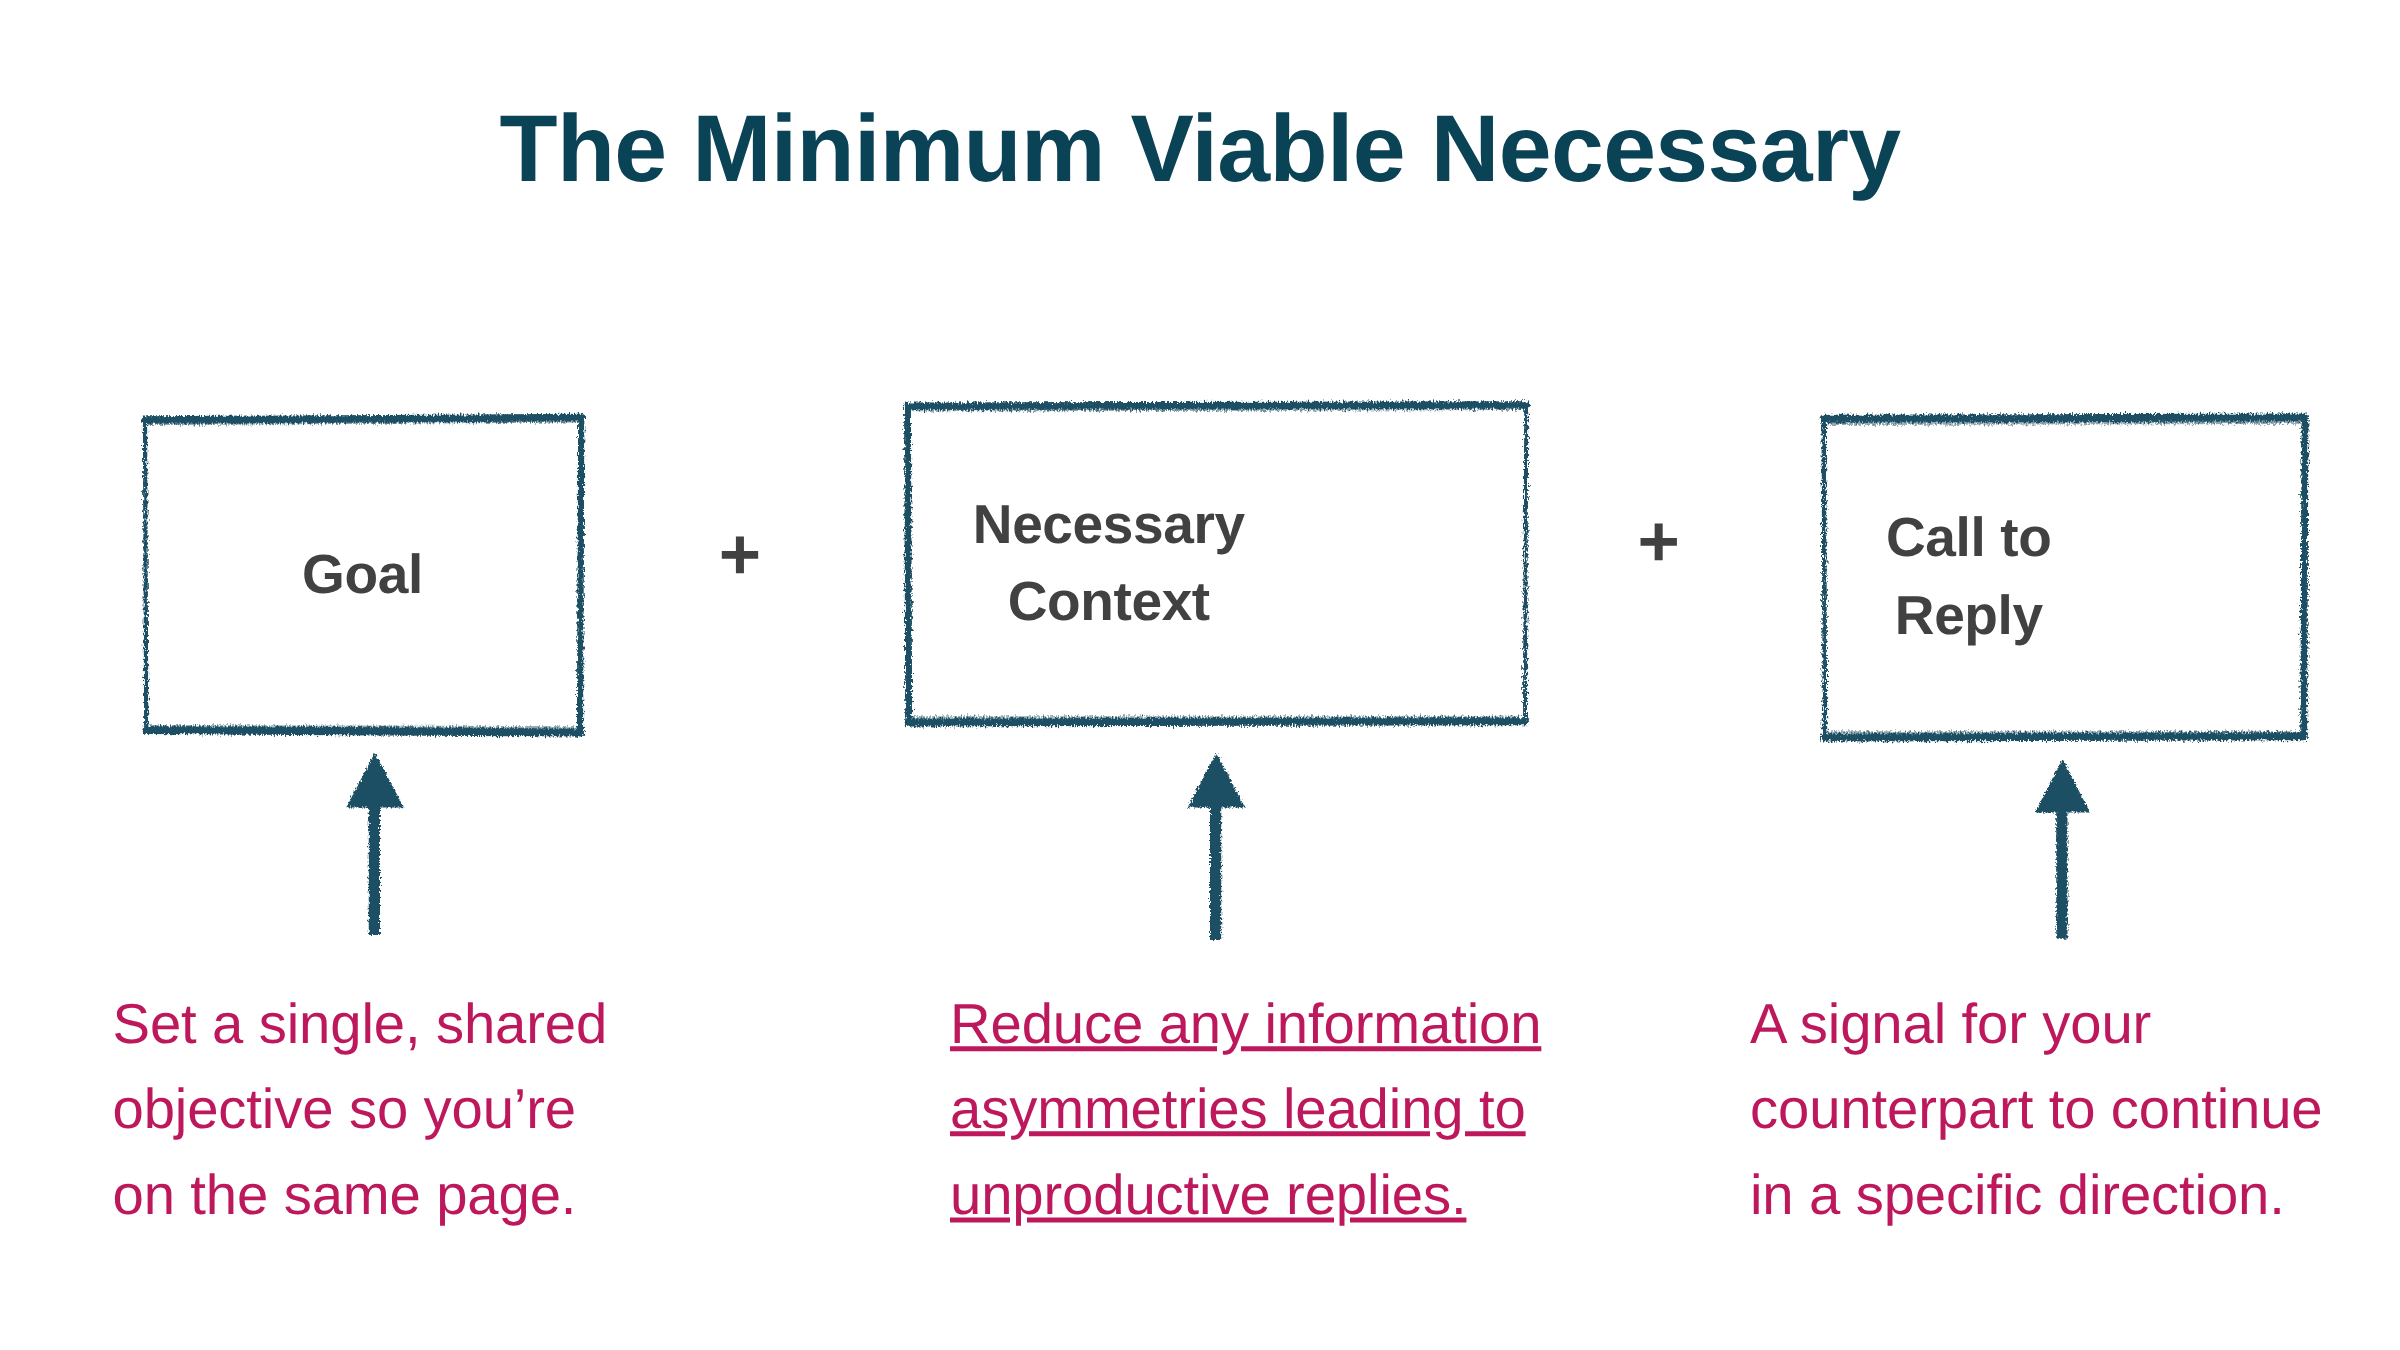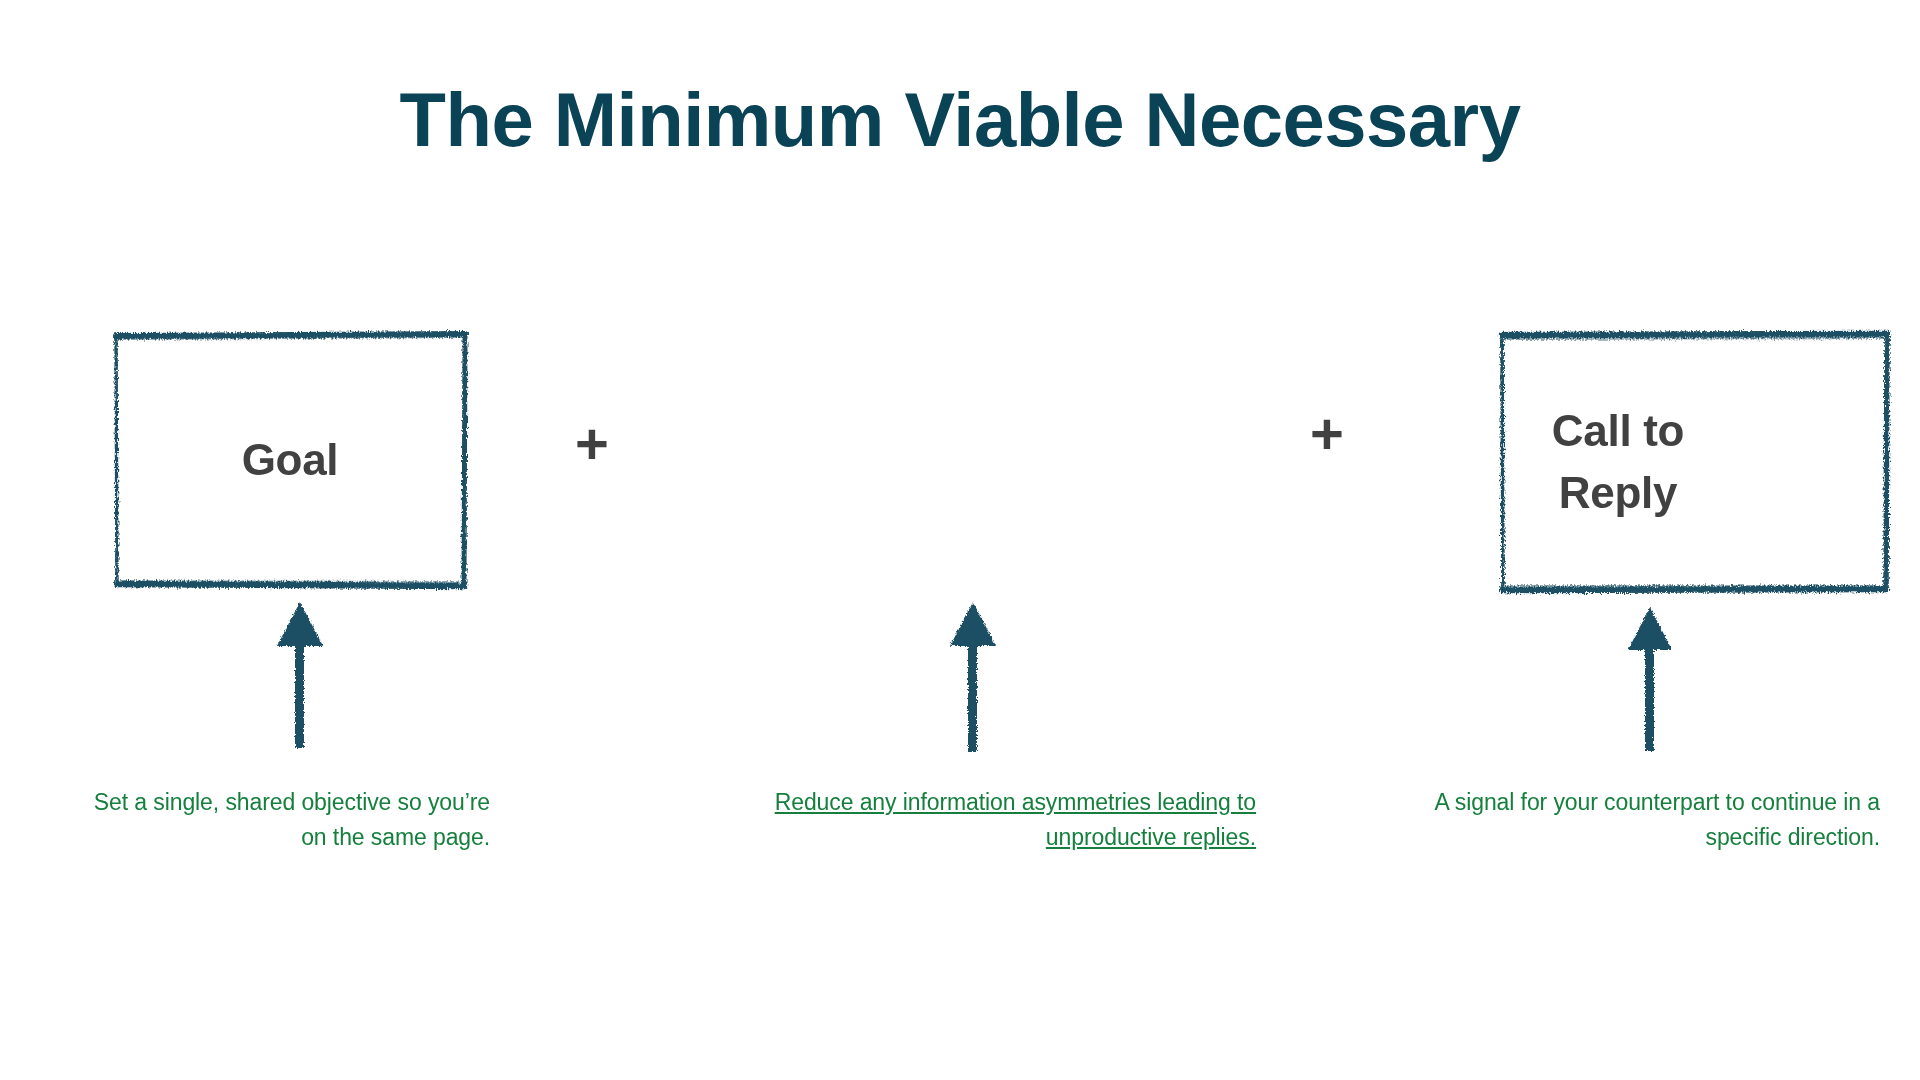--- a/index.html
+++ b/index.html
@@ -84,25 +84,25 @@
   }
 
   
   .arrow {
     position: absolute;
   }
 
   
   .caption {
     position: absolute;
-    text-align: right;
-    font-family: "Liberation Sans", sans-serif;
-    font-size: 23px;
+    text-align: left;
+    font-family: "Liberation Sans", sans-serif;
+    font-size: 45px;
     font-weight: normal;
-    color: #15803d;
+    color: #be185d;
     line-height: 1.52;
     letter-spacing: -0.1px;
   }
 </style>
 </head>
 <body>
 
 <div id="slide">
 
   <div id="page-title">The Minimum Viable Necessary</div>
@@ -139,41 +139,60 @@
         <polygon points="30,2 53,46 7,46"></polygon>
         <rect x="25" y="44" width="9" height="104"></rect>
       </g>
     </svg>
   </div>
 
   <div class="caption" style="left:90px; top:785px; width:400px;">Set a single, shared objective so you’re on the same page.</div>
 
   <div class="plus-sign" style="left:575px; top:415px;">+</div>
 
+  <div class="sketch-box" style="left:722px; top:321px; width:502px; height:260px;">
+    <svg class="box-svg" viewBox="0 0 502 260" preserveAspectRatio="none">
+      <defs>
+        <filter id="rough2" x="-12%" y="-35%" width="124%" height="170%">
+          <feTurbulence type="fractalNoise" baseFrequency="0.85 0.4" numOctaves="4" seed="19" result="n"></feTurbulence>
+          <feDisplacementMap in="SourceGraphic" in2="n" scale="6" xChannelSelector="R" yChannelSelector="G"></feDisplacementMap>
+        </filter>
+      </defs>
+      <g filter="url(#rough2)" fill="none" stroke="#1D4F63" stroke-linecap="round">
+        <path d="M4,4 L499,3" stroke-width="6"></path>
+        <path d="M499,3 L498,256" stroke-width="3.2"></path>
+        <path d="M498,256 L5,257" stroke-width="6.5"></path>
+        <path d="M5,257 L4,4" stroke-width="5.5"></path>
+        <path d="M8,7 L494,6" stroke-width="2.2" opacity="0.5"></path>
+        <path d="M8,253 L492,253" stroke-width="2.2" opacity="0.5"></path>
+      </g>
+    </svg>
+    <div class="box-label" style="max-width:330px; margin:0 auto;">Necessary Context</div>
+  </div>
 
   <div class="arrow" style="left:943px; top:600px; width:60px; height:156px;">
     <svg viewBox="0 0 60 156" width="60" height="156">
       <defs>
         <filter id="roughA2" x="-40%" y="-20%" width="180%" height="140%">
           <feTurbulence type="fractalNoise" baseFrequency="0.75 0.55" numOctaves="3" seed="11" result="n"></feTurbulence>
           <feDisplacementMap in="SourceGraphic" in2="n" scale="4.5" xChannelSelector="R" yChannelSelector="G"></feDisplacementMap>
         </filter>
       </defs>
       <g filter="url(#roughA2)" fill="#1D4F63" stroke="none">
         <polygon points="30,2 53,46 7,46"></polygon>
         <rect x="25" y="44" width="9" height="108"></rect>
       </g>
     </svg>
   </div>
 
   <div class="caption" style="left:760px; top:785px; width:496px;text-decoration:underline;">Reduce any information asymmetries leading to unproductive replies.</div>
 
   <div class="plus-sign" style="left:1310px; top:405px;">+</div>
 
-  <div class="sketch-box" style="left:1498px; top:331px; width:392px; height:262px;">
+  <div class="sketch-box" style="left:1455px; top:331px; width:392px; height:262px;">
     <svg class="box-svg" viewBox="0 0 392 262" preserveAspectRatio="none">
       <defs>
         <filter id="rough3" x="-15%" y="-35%" width="130%" height="170%">
           <feTurbulence type="fractalNoise" baseFrequency="0.8 0.45" numOctaves="4" seed="31" result="n"></feTurbulence>
           <feDisplacementMap in="SourceGraphic" in2="n" scale="6" xChannelSelector="R" yChannelSelector="G"></feDisplacementMap>
         </filter>
       </defs>
       <g filter="url(#rough3)" fill="none" stroke="#1D4F63" stroke-linecap="round">
         <path d="M4,4 L389,3" stroke-width="6.5"></path>
         <path d="M389,3 L388,258" stroke-width="5.5"></path>

